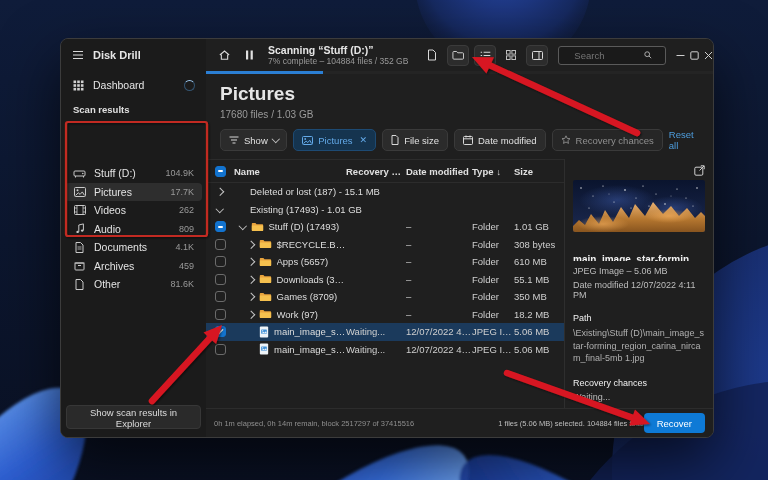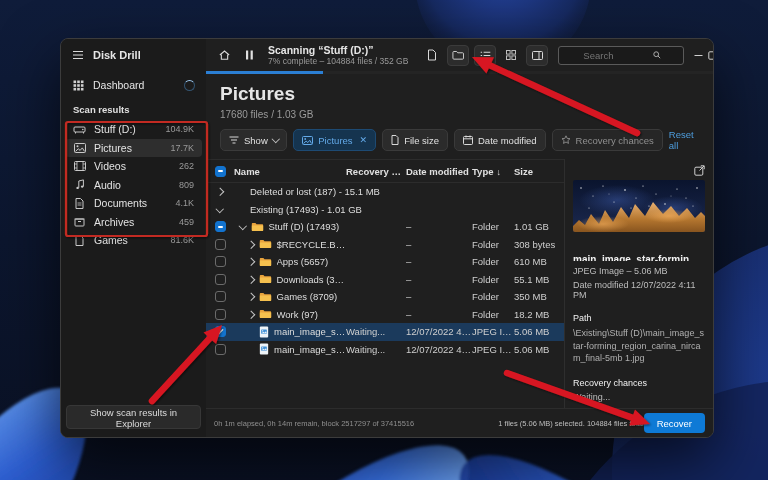--- a/index.html
+++ b/index.html
@@ -11,39 +11,39 @@
   .window{position:absolute;left:60px;top:38px;width:654px;height:400px;
           background:#1f1f1f;border:1px solid #3c3c3c;border-radius:8px;
           box-shadow:0 24px 60px rgba(0,0,0,.65);display:flex;overflow:hidden;box-sizing:border-box;}
   
   .sidebar{width:145px;flex-shrink:0;background:#1b1b1b;display:flex;flex-direction:column;}
   .side-head{height:32px;display:flex;align-items:center;gap:9px;padding:0 11px;flex-shrink:0;}
   .app-title{font-size:11px;font-weight:bold;}
   .dash-item{display:flex;align-items:center;gap:8px;margin:3px 4px 1px;padding:5px 7px;border-radius:4px;font-size:10.5px;}
   .spinner{margin-left:auto;width:9px;height:9px;border:1.5px solid #33536f;border-top-color:#9cc8ef;border-radius:50%;}
   .side-section{font-size:9.5px;font-weight:bold;color:#e0e0e0;padding:7px 12px 5px;}
-  .side-items{display:flex;flex-direction:column;padding:0 4px;}
+  .side-items{display:flex;flex-direction:column;padding:0 4px;margin-top:44px;}
   .side-item{display:flex;align-items:center;gap:8px;height:18.5px;padding:0 8px;border-radius:4px;font-size:10.5px;color:#e3e3e3;}
   .side-item.active{background:#2e2e2e;}
   .s-ico{width:13px;display:flex;justify-content:center;color:#c9c9c9;}
   .side-count{margin-left:auto;font-size:9px;color:#9a9a9a;}
   .side-foot{margin-top:auto;padding:4px 5px 6px;}
   .side-foot button{width:100%;height:24px;background:#2a2a2a;border:1px solid #373737;border-radius:4px;
                     color:#dcdcdc;font-size:9.5px;font-family:inherit;}
   
   .main{flex:1;min-width:0;display:flex;flex-direction:column;background:#1f1f1f;}
   .titlebar{height:32px;display:flex;align-items:center;gap:5px;padding:0 8px;flex-shrink:0;}
   .icon-btn{width:20px;height:19px;display:flex;align-items:center;justify-content:center;border-radius:4px;color:#d8d8d8;flex-shrink:0;}
   .icon-btn.boxed{background:#2c2c2c;border:1px solid #3b3b3b;}
   .scan-info{line-height:1.2;margin:0 4px;white-space:nowrap;}
   .scan-title{font-size:10.5px;font-weight:bold;}
   .scan-sub{font-size:8.5px;color:#9a9a9a;}
   .tb-spacer{flex:1;}
   .search{width:80px;height:17px;border:1px solid #5a5a5a;border-radius:3px;background:#1a1a1a;
-          display:flex;align-items:center;padding:0 22px;gap:3px;margin:0 5px;}
+          display:flex;align-items:center;padding:0 13px;gap:3px;margin:0 5px;}
   .search input{flex:1;min-width:0;background:transparent;border:none;outline:none;color:#ddd;font-size:9.5px;font-family:inherit;}
   .winctl{width:20px;text-align:center;color:#cfcfcf;font-size:11px;display:flex;align-items:center;justify-content:center;}
   .progress{height:3px;background:#242424;flex-shrink:0;}
   .progress .fill{height:3px;width:117px;background:#2b7fd4;}
   .page-head{padding:9px 14px 0;}
   .page-title{font-size:19px;font-weight:bold;margin:0;}
   .page-sub{font-size:10px;color:#9a9a9a;margin-top:4px;}
   .filterbar{display:flex;align-items:center;gap:6px;padding:9px 14px 8px;flex-shrink:0;}
   .fbtn{height:20px;display:flex;align-items:center;gap:5px;padding:0 8px;background:#2b2b2b;
         border:1px solid #3a3a3a;border-radius:5px;font-size:9.5px;color:#e0e0e0;white-space:nowrap;}
@@ -240,21 +240,21 @@
             </span>
             <span>Archives</span>
             <span class="side-count">459</span>
           </div>
           <div class="side-item">
             <span class="s-ico">
               <svg width="9" height="11" viewBox="0 0 9 11">
                 <path d="M1 0.5h4.5L8 3V10.5H1z" stroke="#c9c9c9" fill="none"></path>
               </svg>
             </span>
-            <span>Games</span>
+            <span>Other</span>
             <span class="side-count">81.6K</span>
           </div>
         </div>
       <div class="side-foot">
         <button>Show scan results in Explorer</button>
       </div>
     </div>
 
     <div class="main">
 

